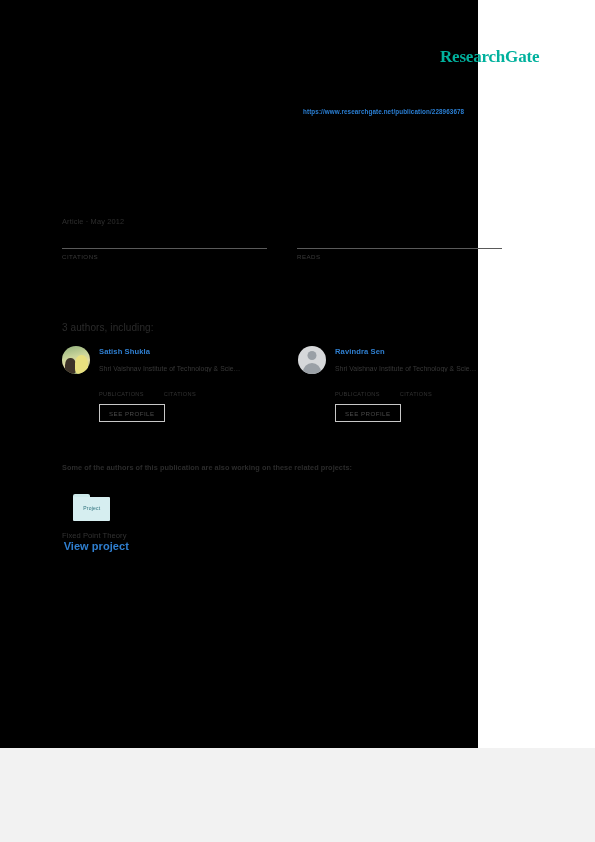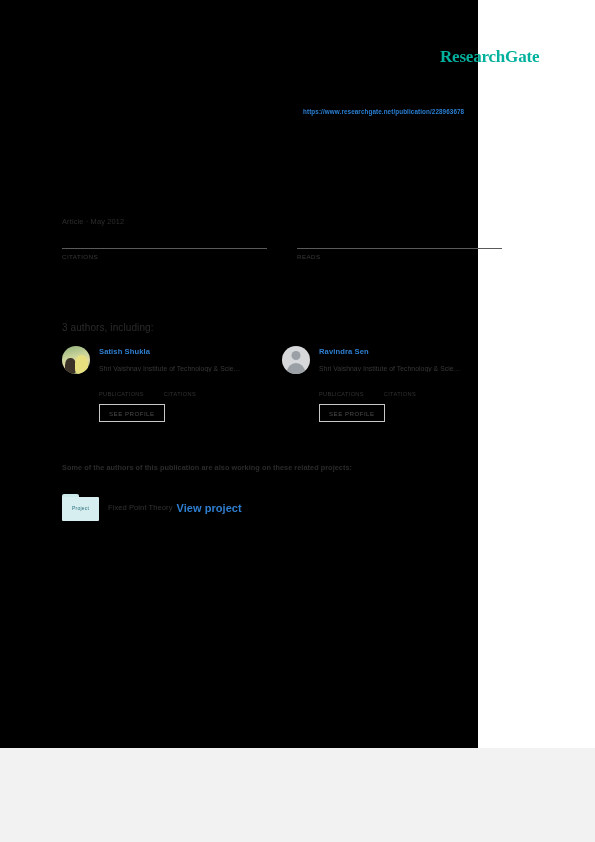--- a/index.html
+++ b/index.html
@@ -108,21 +108,21 @@
     color: #2b2b2b;
     letter-spacing: 0.1px;
   }
 
   .author-card {
     position: absolute;
     top: 346px;
     width: 235px;
   }
   #author-0 { left: 62px; }
-  #author-1 { left: 282px; }
+  #author-1 { left: 298px; }
 
   .author-top {
     display: flex;
     align-items: flex-start;
   }
 
   .avatar {
     width: 28px;
     height: 28px;
     border-radius: 50%;
@@ -241,20 +241,21 @@
     color: #2b2b2b;
     letter-spacing: 0.05px;
   }
 
   #project-row {
     position: absolute;
     left: 62px;
     top: 494px;
     display: flex;
     align-items: center;
+    flex-direction: column;
   }
 
   .project-icon {
     width: 37px;
     height: 27px;
     position: relative;
     margin-right: 9px;
     flex: 0 0 37px;
   }
   .project-icon .folder-tab {

